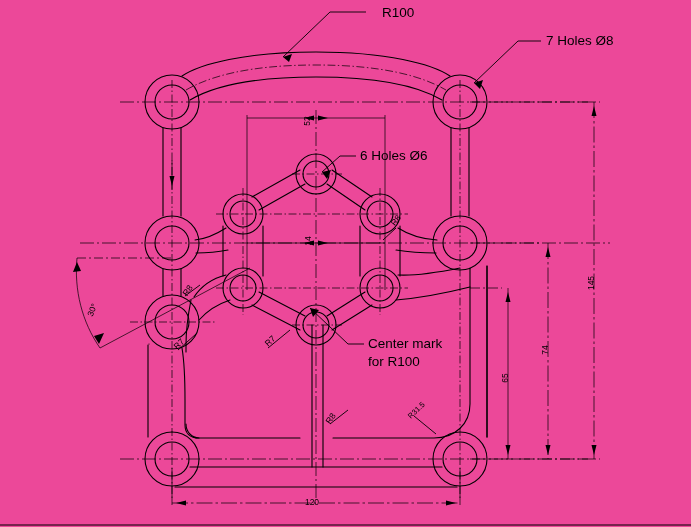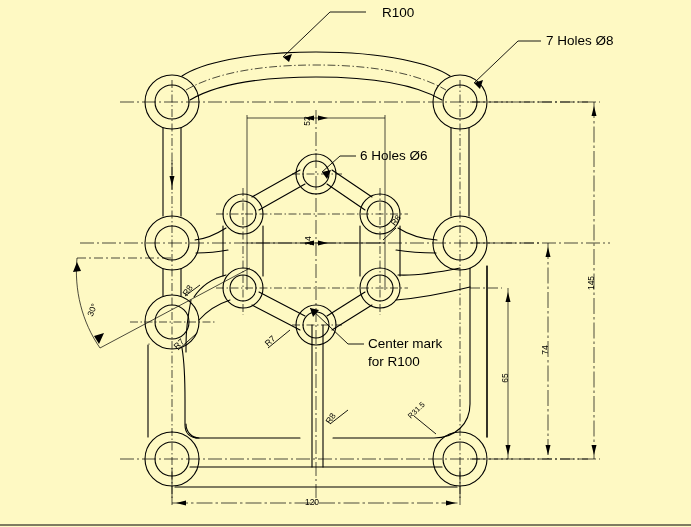--- a/index.html
+++ b/index.html
@@ -7,21 +7,21 @@
     padding: 0;
     background: #ffffff;
   }
   body {
     font-family: "Liberation Sans", sans-serif;
   }
   #drawing-root {
     position: relative;
     width: 691px;
     height: 527px;
-    background: #fef9c3;
+    background: #ec4899;
     overflow: hidden;
   }
   svg#cad {
     display: block;
     width: 691px;
     height: 527px;
   }
   .part-outline {
     fill: none;
     stroke: #000000;

